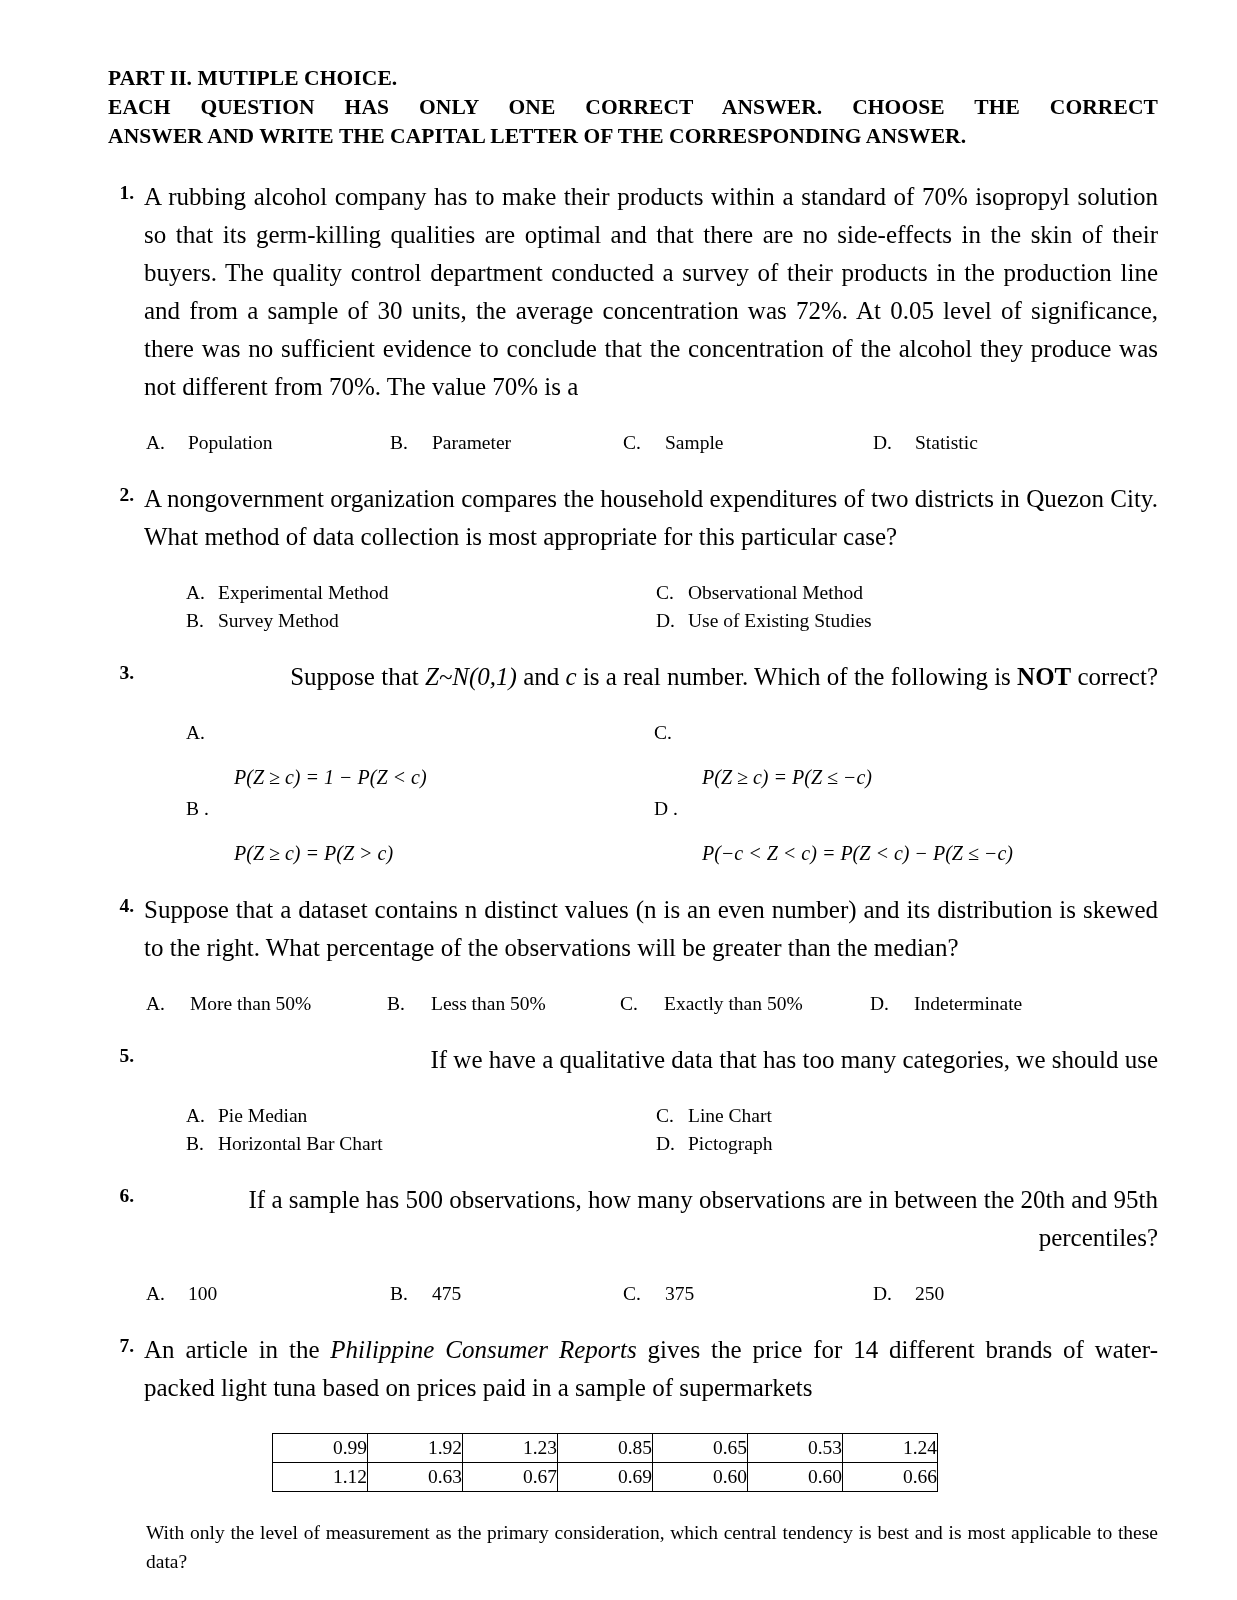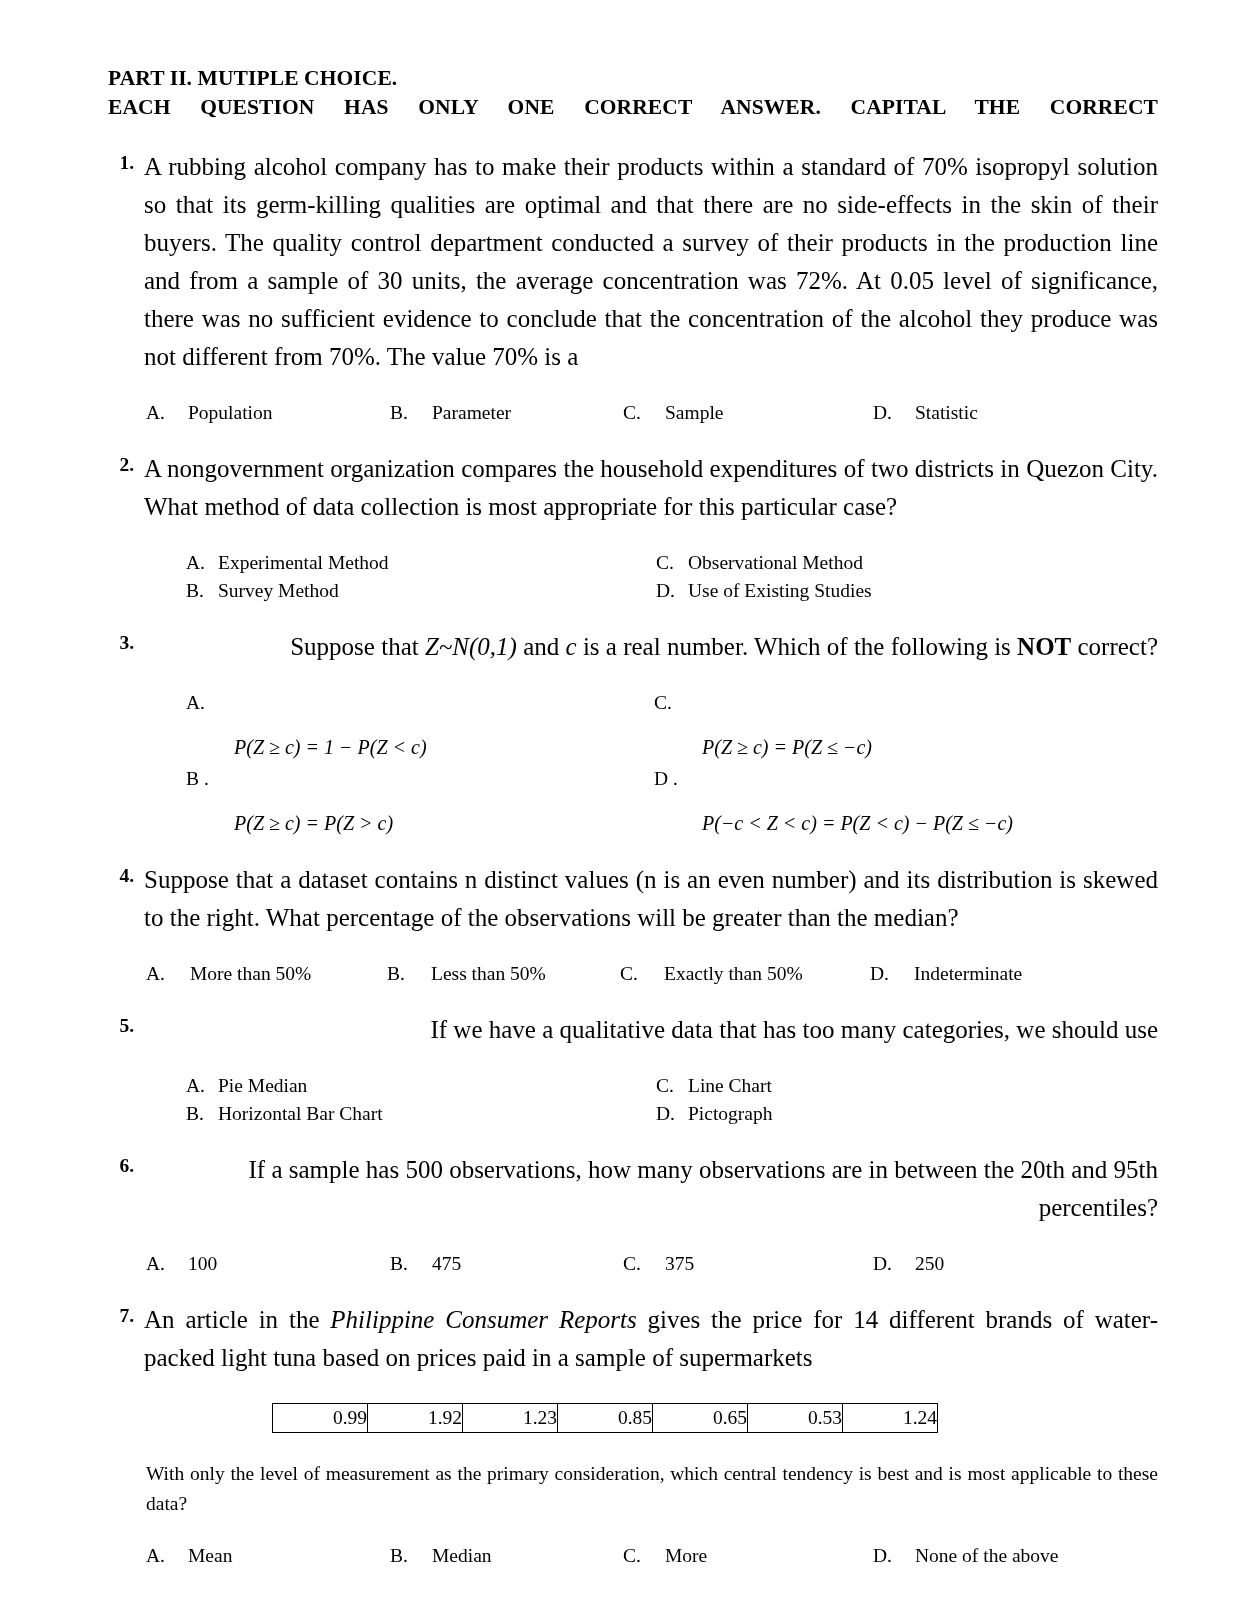--- a/index.html
+++ b/index.html
@@ -156,21 +156,22 @@
   }
 </style>
 </head>
 <body>
 
 <div class="page">
   <div class="content">
 
     <div class="header">
       <span class="h-line1">PART II.  MUTIPLE CHOICE.</span>
-      <span class="h-line2">EACH QUESTION HAS ONLY ONE CORRECT ANSWER.  CAPITAL THE CORRECT</span>
+      <span class="h-line2">EACH QUESTION HAS ONLY ONE CORRECT ANSWER.  CHOOSE THE CORRECT</span>
+      <span class="h-line3">ANSWER AND WRITE THE CAPITAL LETTER OF THE CORRESPONDING ANSWER.</span>
     </div>
 
     <div class="q">
       <div class="q-num">1.</div>
       <div class="q-body">A rubbing alcohol company has to make their products within a standard of 70% isopropyl solution so that its germ-killing qualities are optimal and that there are no side-effects in the skin of their buyers. The quality control department conducted a survey of their products in the production line and from a sample of 30 units, the average concentration was 72%. At 0.05 level of significance, there was no sufficient evidence to conclude that the concentration of the alcohol they produce was not different from 70%.  The value 70% is a</div>
     </div>
     <div class="opts-row row4">
       <div class="op">
         <span class="op-letter">A.</span>
         <span class="op-text">Population</span>
@@ -314,20 +315,29 @@
         <tbody>
           <tr>
             <td>0.99</td>
             <td>1.92</td>
             <td>1.23</td>
             <td>0.85</td>
             <td>0.65</td>
             <td>0.53</td>
             <td>1.24</td>
           </tr>
+          <tr>
+            <td>1.12</td>
+            <td>0.63</td>
+            <td>0.67</td>
+            <td>0.69</td>
+            <td>0.60</td>
+            <td>0.60</td>
+            <td>0.66</td>
+          </tr>
         </tbody>
       </table>
     </div>
 
     <div class="q-followup">With only the level of measurement as the primary consideration, which central tendency is best and is most applicable to these data?</div>
 
     <div class="opts-row row4">
       <div class="op">
         <span class="op-letter">A.</span>
         <span class="op-text">Mean</span>

